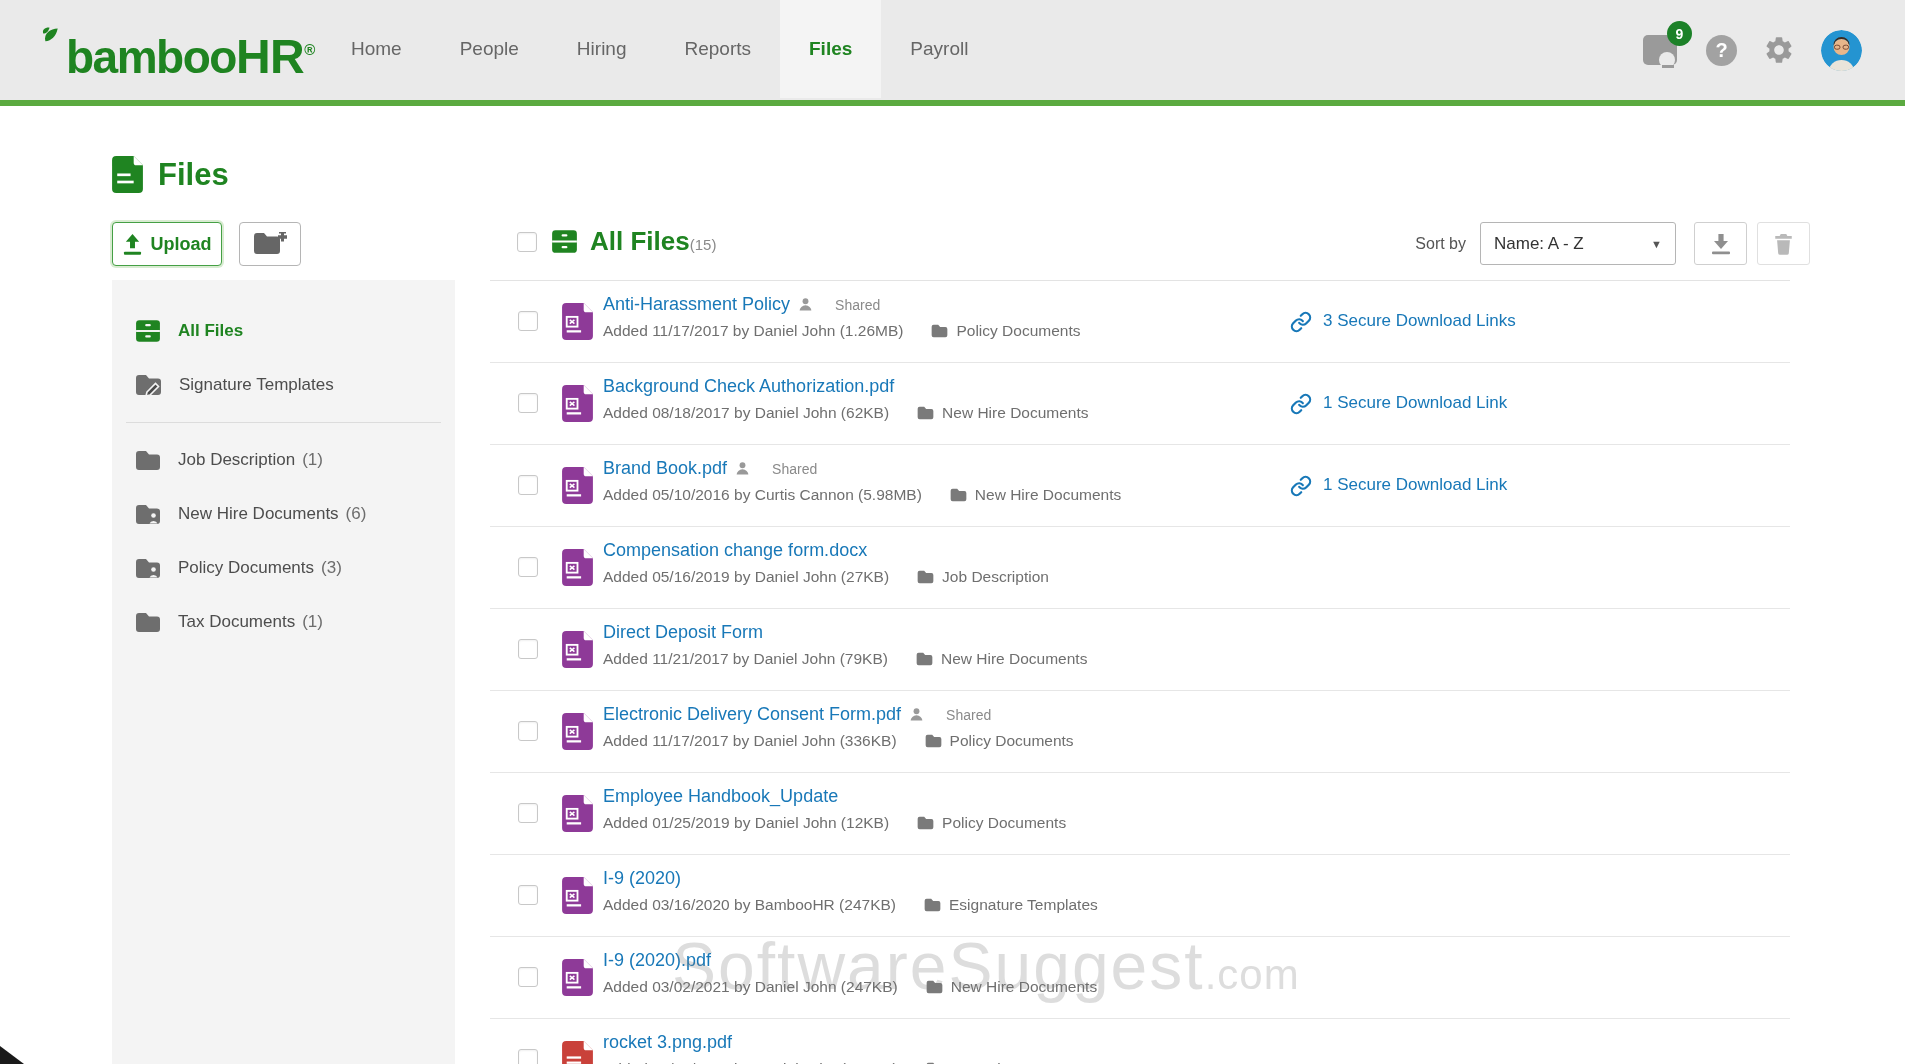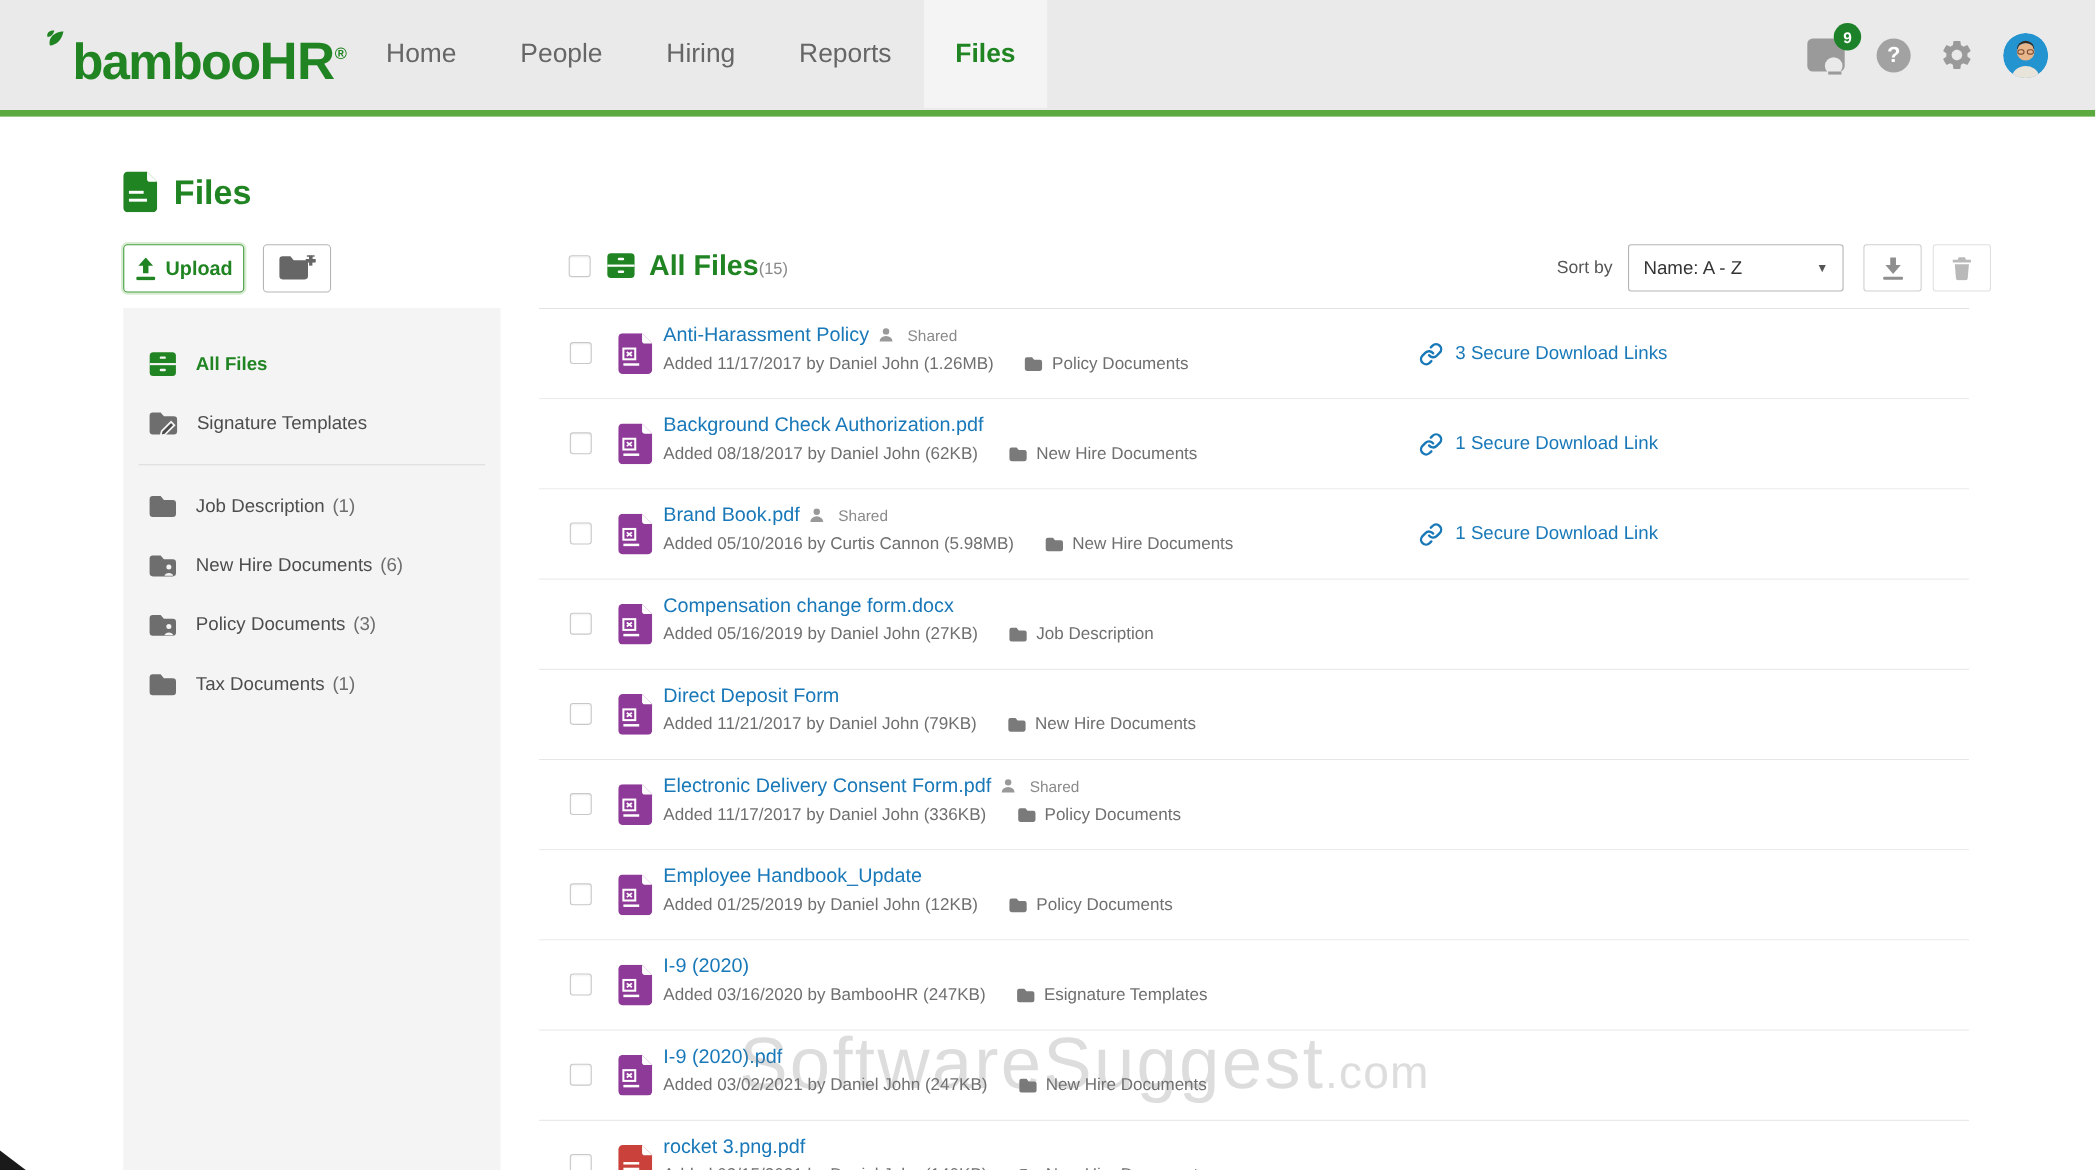--- a/index.html
+++ b/index.html
@@ -10,21 +10,21 @@
   .navbar { position:absolute; top:0; left:0; width:100%; height:100px; background:#eaeaea; }
   .greenline { position:absolute; top:100px; left:0; width:100%; height:6px; background:#5baa40; z-index:3; }
 
   .logo { position:absolute; left:42px; top:24px; display:flex; align-items:flex-start; color:#1f8421; cursor:pointer; }
   .logo-leaf { margin-top:2px; margin-right:-2px; transform:rotate(-8deg); }
   .logo-text { font-size:46px; font-weight:bold; letter-spacing:-1.5px; line-height:52px; }
   .logo-hr { font-size:48px; font-weight:bold; letter-spacing:-0.5px; }
   .logo-reg { font-size:15px; font-weight:bold; vertical-align:18px; }
 
   .nav { position:absolute; left:322px; top:0; height:100px; display:flex; }
-  .nav-item { display:flex; align-items:center; padding:0 29px; height:98px; font-size:24px; color:#666; cursor:pointer; text-decoration:none; }
+  .nav-item { display:flex; align-items:center; padding:0 29px; height:98px; font-size:19px; color:#666; cursor:pointer; text-decoration:none; }
   .nav-item.active { background:#f4f4f4; color:#1f8421; font-weight:bold; }
 
   .top-right { position:absolute; right:0; top:0; height:100px; display:flex; align-items:center; padding-right:43px; }
   .search { width:215px; height:45px; background:#fff; border-radius:23px; box-shadow:0 1px 3px rgba(0,0,0,.10); display:flex; align-items:center; padding-left:15px; gap:11px; margin-right:48px; cursor:text; }
   .search-ph { font-size:17px; color:#9a9a9a; }
   .icon-btn { position:relative; margin-left:26px; cursor:pointer; display:flex; align-items:center; justify-content:center; }
   .badge { position:absolute; top:-11px; right:-12px; width:25px; height:25px; border-radius:50%; background:#1c8128; color:#fff; font-size:14px; font-weight:bold; display:flex; align-items:center; justify-content:center; }
   .help-circle { width:31px; height:31px; border-radius:50%; background:#a2a2a2; color:#fff; font-size:20px; font-weight:bold; display:flex; align-items:center; justify-content:center; }
   .avatar { width:41px; height:41px; border-radius:50%; margin-left:26px; overflow:hidden; cursor:pointer; }
 
@@ -62,21 +62,21 @@
   .checkbox { width:20px; height:20px; background:#fff; border:1px solid #c8c8c8; border-radius:3px; box-shadow:inset 0 1px 2px rgba(0,0,0,.06); cursor:pointer; display:inline-block; }
   .row-check { position:absolute; left:28px; top:30px; }
   .file-icon { position:absolute; left:72px; top:22px; }
   .file-icon svg .inner-lines { display:none; }
   .file-icon.red svg .page-fill { fill:#c9413a; }
   .file-icon.red svg .inner-x { display:none; }
   .file-icon.red svg .inner-lines { display:block; }
   .file-text { position:absolute; left:113px; top:13px; }
   .line1 { display:flex; align-items:center; gap:9px; }
   .file-name { font-size:18px; color:#1878b8; text-decoration:none; cursor:pointer; }
-  .shared { display:flex; align-items:center; gap:13px; color:#8a8a8a; font-size:14px; font-style:normal; }
+  .shared { display:flex; align-items:center; gap:23px; color:#8a8a8a; font-size:14px; font-style:normal; }
   .line2 { display:flex; align-items:center; gap:28px; margin-top:7px; }
   .meta { font-size:15.5px; color:#6f6f6f; }
   .folder-tag { display:flex; align-items:center; gap:8px; font-size:15.5px; color:#6f6f6f; cursor:pointer; }
   .secure-links { position:absolute; left:800px; top:50%; transform:translateY(-50%); display:flex; align-items:flex-start; gap:11px; color:#1878b8; font-size:17px; font-weight:500; text-decoration:none; cursor:pointer; }
 
   
   .watermark { position:absolute; left:672px; top:928px; z-index:6; color:rgba(120,120,120,0.25); font-weight:normal; font-size:66px; letter-spacing:2px; pointer-events:none; white-space:nowrap; }
   .wm-com { font-size:42px; letter-spacing:1px; }
   .corner { position:absolute; left:0; bottom:0; width:0; height:0; border-bottom:18px solid #1a1a1a; border-right:24px solid transparent; }
 </style>
@@ -100,20 +100,21 @@
 
 
         <a class="nav-item">People</a>
 
         <a class="nav-item">Hiring</a>
 
         <a class="nav-item">Reports</a>
 
         <a class="nav-item active">Files</a>
 
+        <a class="nav-item">Payroll</a>
       </nav>
 
     <div class="top-right">
 
       <div class="icon-btn" style="margin-left:0;">
         <svg width="40" height="36" viewBox="0 0 40 36">
           <path d="M3 8a5 5 0 0 1 5-5h19l10 10v15a5 5 0 0 1-5 5H8a5 5 0 0 1-5-5z" fill="#9a9a9a"></path>
           <circle cx="27" cy="28" r="8" fill="#eaeaea"></circle>
           <path d="M22 33h12v3H22z" fill="#9a9a9a"></path>
         </svg>

